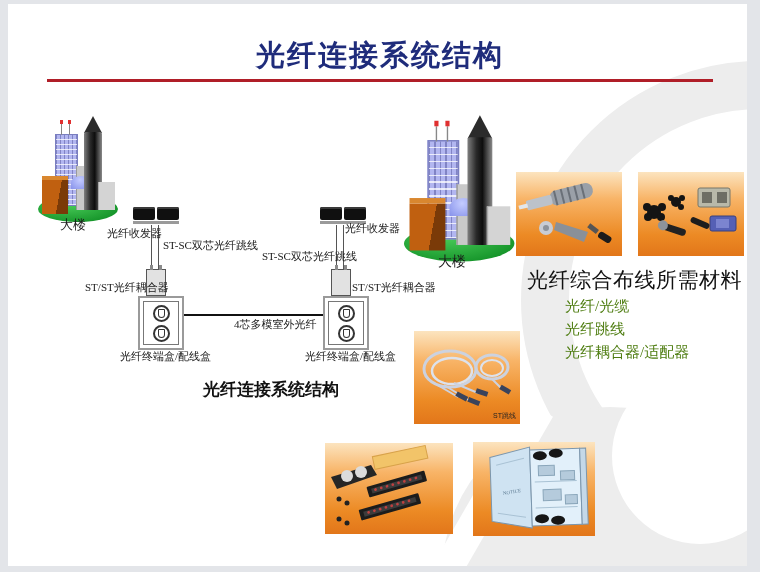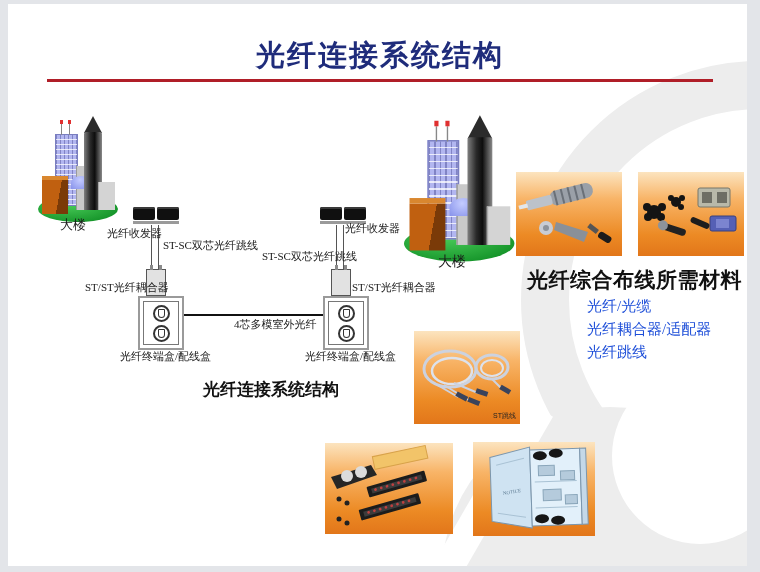--- a/index.html
+++ b/index.html
@@ -67,23 +67,23 @@
   .termbox { position:absolute; width:46px; height:54px; border:2px solid #9a9a9a; background:#fff; padding:3px; }
   .termbox .inner { width:100%; height:100%; border:1px solid #777; display:flex; flex-direction:column;
                     align-items:center; justify-content:center; gap:3px; }
   .port { width:17px; height:17px; border:2px solid #333; border-radius:50%;
           display:flex; align-items:center; justify-content:center; }
   .shield { width:7px; height:9px; border:1px solid #333; border-radius:1px 1px 4px 4px; }
 
   .fiber-line { position:absolute; height:2px; background:#111; }
 
   
-  .mat-heading { position:absolute; left:527px; top:266px; font-size:21px; font-weight:bold;
+  .mat-heading { position:absolute; left:527px; top:266px; font-size:21px; font-weight:normal;
                  color:#111; white-space:nowrap; letter-spacing:0.5px; }
-  .mat-list { position:absolute; left:565px; top:295px; font-size:15px; color:#1d4ed8;margin-left:22px; }
+  .mat-list { position:absolute; left:565px; top:295px; font-size:15px; color:#4d7c0f; }
   .mat-list .mat-item { line-height:23px; white-space:nowrap; }
 
   
   .photo { position:absolute; overflow:hidden;
            background:linear-gradient(180deg,#fce4bf 0%,#f8b467 32%,#ec8a24 75%,#e2761a 100%); }
   .photo svg { display:block; }
   .photo-cap { position:absolute; right:4px; bottom:3px; font-size:7px; color:#222;
                font-family:"Liberation Sans","DejaVu Sans",sans-serif; }
 </style>
 </head>
@@ -185,22 +185,22 @@
     <div class="dlabel" style="left:262px; top:249px;">ST-SC双芯光纤跳线</div>
     <div class="dlabel" style="left:352px; top:280px;">ST/ST光纤耦合器</div>
     <div class="dlabel" style="left:305px; top:349px;">光纤终端盒/配线盒</div>
     <div class="dlabel" style="left:234px; top:317px;">4芯多模室外光纤</div>
 
     <div class="caption">光纤连接系统结构</div>
 
     <div class="mat-heading">光纤综合布线所需材料</div>
     <div class="mat-list">
       <div class="mat-item">光纤/光缆</div>
+      <div class="mat-item">光纤跳线</div>
       <div class="mat-item">光纤耦合器/适配器</div>
-      <div class="mat-item">光纤跳线</div>
     </div>
 
     <div class="photo" style="left:516px; top:172px; width:106px; height:84px;">
       <svg width="106" height="84" viewBox="0 0 106 84">
         <g transform="rotate(-14 50 26)">
           <rect x="34" y="16" width="44" height="15" rx="7" fill="#9aa0a8"></rect>
           <path d="M40 16v15 M47 16v15 M54 16v15 M61 16v15 M68 16v15" stroke="#6a7078" stroke-width="2"></path>
           <rect x="10" y="19" width="26" height="10" rx="2" fill="#bcc2ca"></rect>
           <rect x="2" y="22" width="9" height="4" fill="#e2e6ea"></rect>
         </g>

